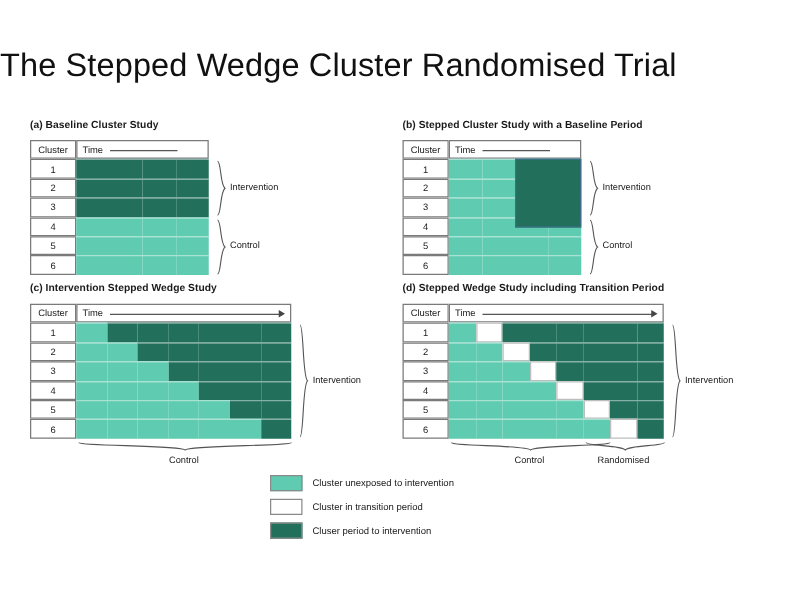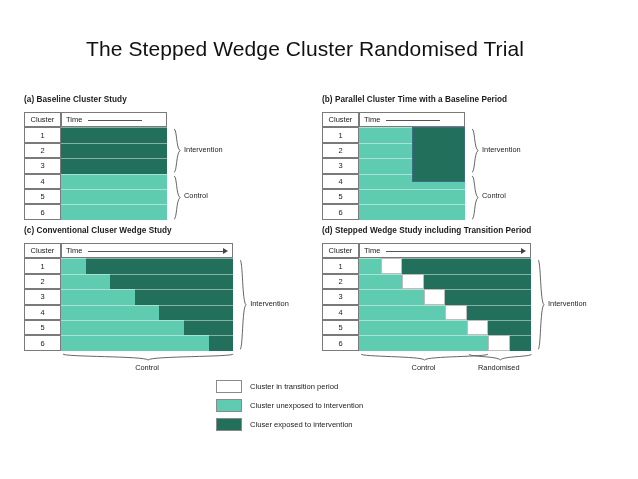--- a/index.html
+++ b/index.html
@@ -8,22 +8,21 @@
     background:#ffffff;
     font-family:"Liberation Sans", sans-serif;
     color:#1a1a1a;
     overflow:hidden;
     position:relative;
   }
   .page{position:absolute;left:0;top:0;width:638px;height:479px;}
 
   #main-title{
     position:absolute;left:0;top:37px;width:610px;
-    text-align:center;
-    font-size:21px;
+    font-size:26px;
     font-weight:400;
     letter-spacing:0.1px;
     color:#111;
   }
 
   
   .panel{position:absolute;}
   .panel-title{
     font-size:8.2px;
     font-weight:bold;
@@ -184,21 +183,21 @@
         </div>
         <div class="brace-label" style="left: 160px; top: 50px;">Intervention</div>
         <div class="brace" style="left: 149px; top: 79.6px;">
           <svg width="8" height="45.2" viewBox="0 0 8 45.2">
             <path d="M1,1 C4,1 3,19.6 7,22.6 C3,25.6 4,44.2 1,44.2" fill="none" stroke="#555" stroke-width="0.9"></path>
           </svg>
         </div>
         <div class="brace-label" style="left: 160px; top: 96.2px;">Control</div>
       </div>
       <div class="panel" style="left: 322px; top: 95px; width: 263px;">
-        <div class="panel-title">(b) Parallel Cluster Time with a Baseline Period</div>
+        <div class="panel-title">(b) Stepped Cluster Study with a Baseline Period</div>
         <div class="grid" style="position: absolute; left: 0px; top: 17px; width: 143px; height: 107.8px;">
           <div class="row" style="top: 0px; height: 15.4px;">
             <div class="clu-cell" style="width: 37px; height: 15.4px;">Cluster</div>
             <div class="hdr-cell" style="width: 106px; height: 15.4px;">
               <span>Time</span>
               <div class="timeline" style="left: 26px; width: 54px;"></div>
             </div>
           </div>
           <div class="row" style="top: 15.4px; height: 15.4px;">
             <div class="clu-cell" style="width: 37px; height: 15.4px;">1</div>
@@ -263,21 +262,21 @@
         </div>
         <div class="brace-label" style="left: 160px; top: 50px;">Intervention</div>
         <div class="brace" style="left: 149px; top: 79.6px;">
           <svg width="8" height="45.2" viewBox="0 0 8 45.2">
             <path d="M1,1 C4,1 3,19.6 7,22.6 C3,25.6 4,44.2 1,44.2" fill="none" stroke="#555" stroke-width="0.9"></path>
           </svg>
         </div>
         <div class="brace-label" style="left: 160px; top: 96.2px;">Control</div>
       </div>
       <div class="panel" style="left: 24px; top: 226px; width: 329.2px;">
-        <div class="panel-title">(c) Conventional Cluser Wedge Study</div>
+        <div class="panel-title">(c) Intervention Stepped Wedge Study</div>
         <div class="grid" style="position: absolute; left: 0px; top: 17px; width: 209.2px; height: 107.8px;">
           <div class="row" style="top: 0px; height: 15.4px;">
             <div class="clu-cell" style="width: 37px; height: 15.4px;">Cluster</div>
             <div class="hdr-cell" style="width: 172.2px; height: 15.4px;">
               <span>Time</span>
               <div class="timeline" style="left: 26px; width: 136.2px;"></div>
               <div class="arrow-head" style="left: 161.2px;"></div>
             </div>
           </div>
           <div class="row" style="top: 15.4px; height: 15.4px;">
@@ -472,26 +471,26 @@
           <svg width="64.5" height="8" viewBox="0 0 64.5 8">
             <path d="M1,1 C1,4 29.25,3 32.25,7 C35.25,3 63.5,4 63.5,1" fill="none" stroke="#555" stroke-width="0.9"></path>
           </svg>
         </div>
         <div class="brace-label" style="left: 145.5px; width: 62.5px; text-align: center; top: 136.8px;">Randomised</div>
       </div>
     </div>
 
   <div id="legend">
       <div class="legend-row">
+        <div class="legend-swatch" style="background: rgb(95, 203, 176);"></div>
+        <div class="legend-label">Cluster unexposed to intervention</div>
+      </div>
+      <div class="legend-row">
         <div class="legend-swatch" style="background: rgb(255, 255, 255);"></div>
         <div class="legend-label">Cluster in transition period</div>
       </div>
       <div class="legend-row">
-        <div class="legend-swatch" style="background: rgb(95, 203, 176);"></div>
-        <div class="legend-label">Cluster unexposed to intervention</div>
-      </div>
-      <div class="legend-row">
         <div class="legend-swatch" style="background: rgb(34, 112, 91);"></div>
-        <div class="legend-label">Cluser exposed to intervention</div>
+        <div class="legend-label">Cluser period to intervention</div>
       </div>
     </div>
 
 </div>
 
 </body></html>

